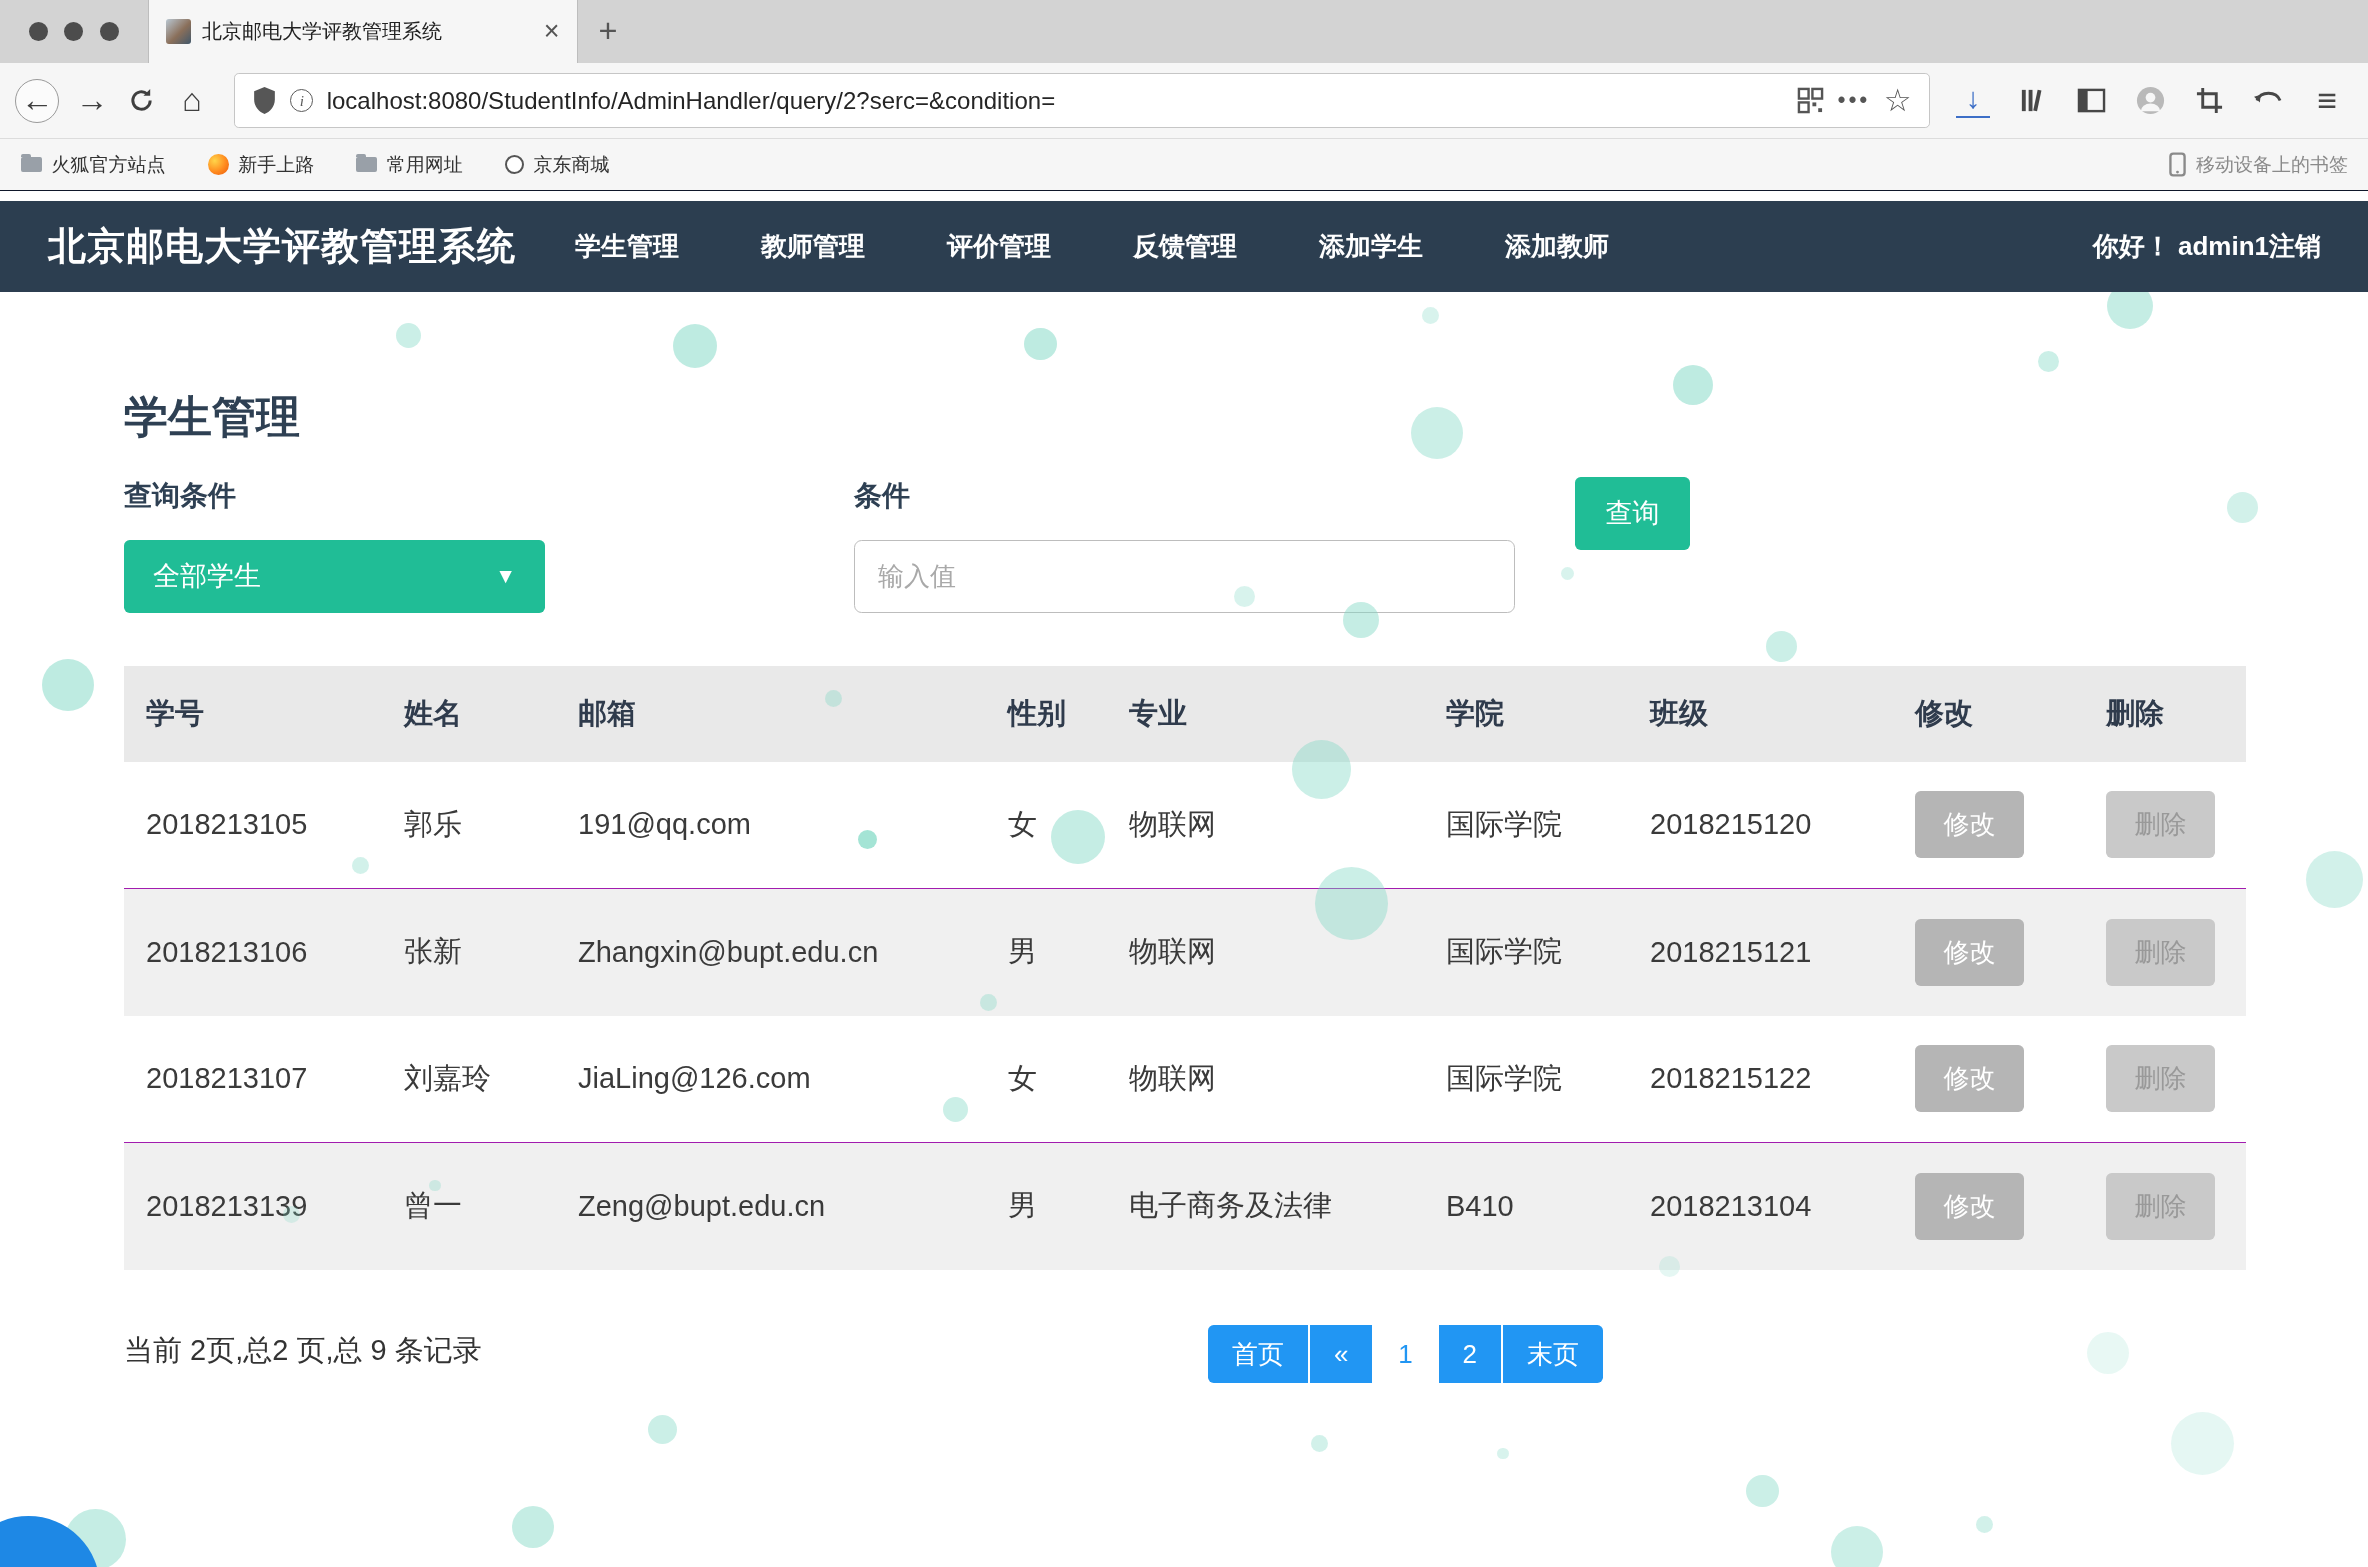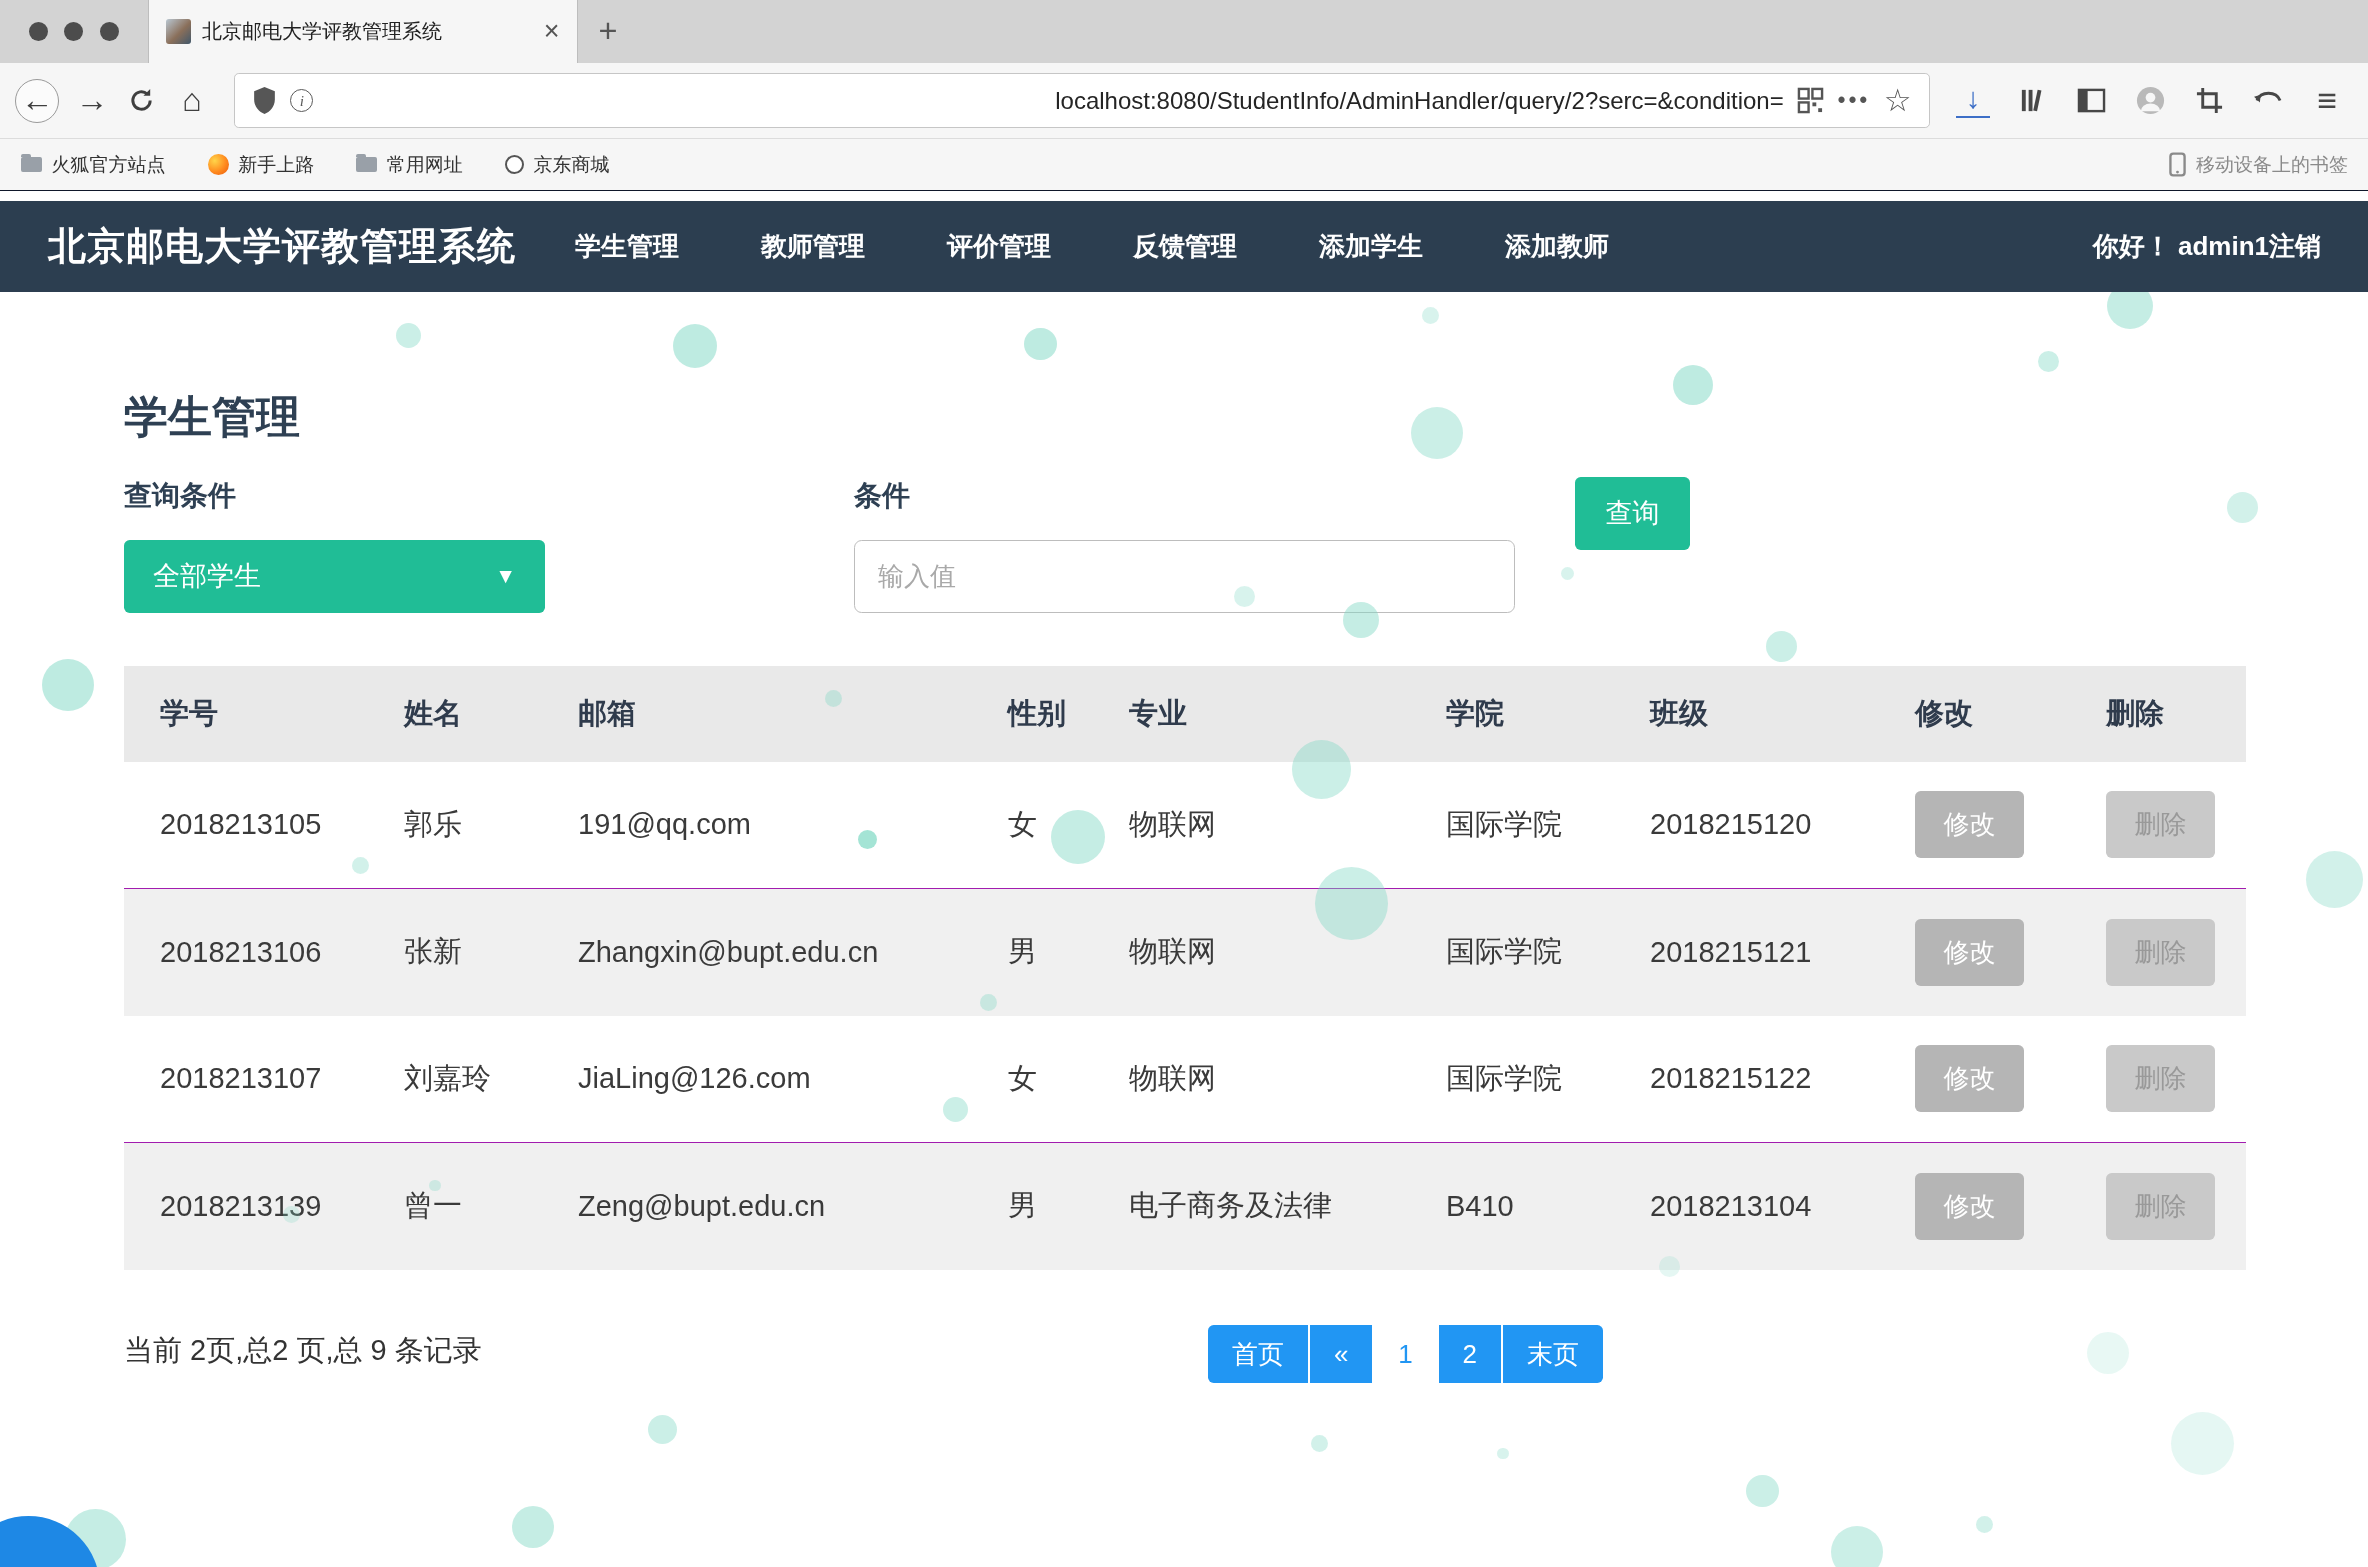--- a/index.html
+++ b/index.html
@@ -19,21 +19,21 @@
   .tab-close{font-size:27px;color:#555;line-height:1;}
   .newtab{display:flex;align-items:center;padding:0 21px;font-size:32.5px;color:#555;}
 
   .toolbar{height:76px;background:#f6f6f6;display:flex;align-items:center;padding:0 15.3px;
            border-bottom:1px solid #dcdcdc;}
   .navbtn{width:50px;height:50px;display:flex;align-items:center;justify-content:center;
           font-size:32.5px;color:#3f3f3f;flex:0 0 auto;}
   .navbtn.back{border:1.9px solid #9a9a9a;border-radius:50%;width:44px;height:44px;background:#fbfbfb;margin-right:7.6px;}
   .urlbar{flex:1;height:55px;margin:0 17px;background:#fff;border:1px solid #c6c6c6;border-radius:4.8px;
           display:flex;align-items:center;padding:0 17px;gap:13.4px;min-width:0;}
-  .url-text{flex:1;font-size:24px;color:#252525;white-space:nowrap;overflow:hidden;text-align:right;}
+  .url-text{flex:1;font-size:24px;color:#252525;white-space:nowrap;overflow:hidden;}
   .info-icon{width:23px;height:23px;border:1.9px solid #5a5a5a;border-radius:50%;
              display:flex;align-items:center;justify-content:center;color:#5a5a5a;font-size:15.3px;flex:0 0 auto;}
   .info-icon::after{content:"i";font-family:"Liberation Serif",serif;font-style:italic;}
   .dots{font-size:23px;color:#555;letter-spacing:2.9px;}
   .star{font-size:31px;color:#555;}
   .chrome-icons{display:flex;align-items:center;gap:25px;padding:0 9.6px;}
   .cicon{width:34px;height:34px;display:flex;align-items:center;justify-content:center;color:#474747;}
   .dl{color:#3d6fc7;font-size:29px;border-bottom:2.9px solid #3d6fc7;line-height:1;padding-bottom:1.9px;}
   .menu{font-size:34px;color:#474747;}
 
@@ -75,21 +75,21 @@
   .cond-input{width:661px;height:73px;border:1.9px solid #bdbdbd;border-radius:7.6px;font-size:26px;
               padding:0 23px;color:#444;outline:none;font-family:inherit;}
   .cond-input::placeholder{color:#a9a9a9;}
   .search-btn{margin-left:60px;width:115px;height:73px;background:#20bd96;border:none;border-radius:5.7px;
               color:#fff;font-size:27px;font-family:inherit;}
 
   .table{margin-top:53px;width:2122px;}
   .thead,.trow{display:grid;grid-template-columns:280px 174px 430px 121px 317px 204px 265px 191px 140px;
                align-items:center;}
   .thead{height:96px;background:#e9e9e9;font-weight:bold;font-size:29px;color:#2f3b4c;}
-  .thead>span:first-child,.trow>span:first-child{padding-left:36px;}
+  .thead>span:first-child,.trow>span:first-child{padding-left:22px;}
   .trow{height:127px;font-size:29px;color:#3a3a3a;background:#fff;border-bottom:1px solid #a21caf;}
   .trow.alt{background:#f0f0f0;border-bottom:none;}
   .rowbtn{width:109px;height:67px;border:none;border-radius:5.7px;font-size:26px;font-family:inherit;}
   .rowbtn.edit{background:#b5b5b5;color:#fff;}
   .rowbtn.del{background:#c9c9c9;color:#999;}
 
   .foot{position:relative;margin-top:48px;height:134px;}
   .summary{padding-top:13.4px;font-size:29px;color:#333;}
   .pagination{position:absolute;left:1084px;top:7.6px;display:flex;gap:1.9px;}
   .pg{height:58px;padding:0 24px;display:flex;align-items:center;justify-content:center;

